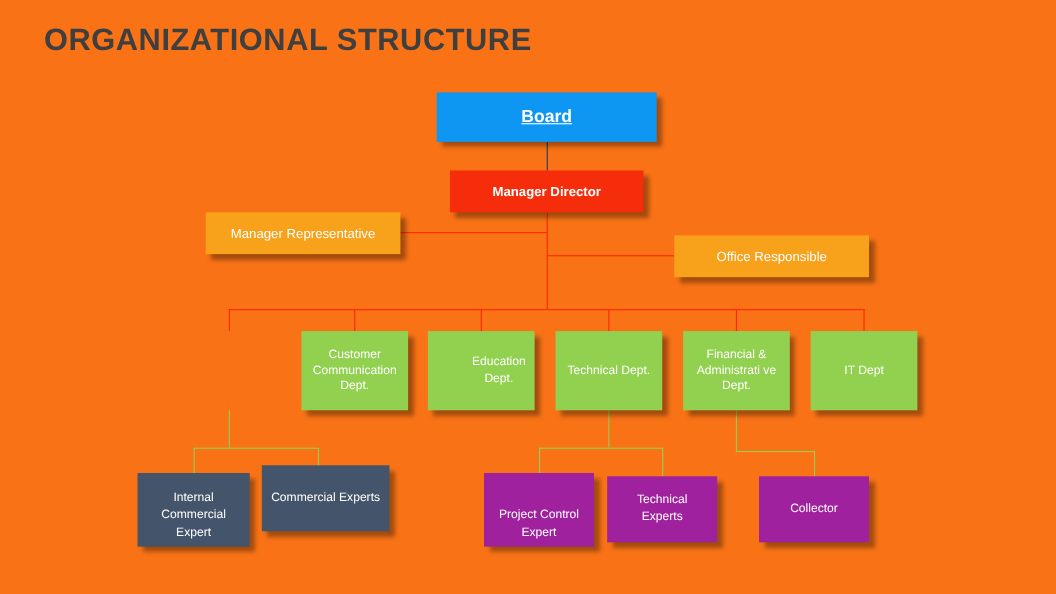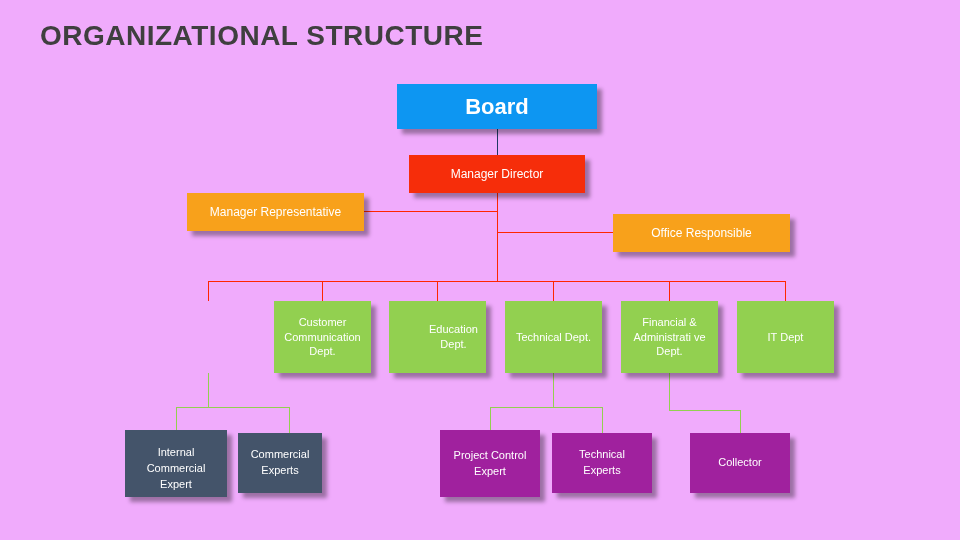--- a/index.html
+++ b/index.html
@@ -1,21 +1,21 @@
 <!DOCTYPE html>
 <html><head>
 <meta charset="utf-8">
 <style>
   html,body{margin:0;padding:0;background:#ffffff;font-family:"Liberation Sans",sans-serif;}
-  .slide{position:relative;width:960px;height:540px;background:#f0abfc;overflow:hidden;}
+  .slide{position:relative;width:960px;height:540px;background:#f97316;overflow:hidden;}
   .page-title{position:absolute;left:40px;top:20px;font-size:28px;font-weight:800;color:#3f3f3f;letter-spacing:0.5px;}
   .node{position:absolute;display:flex;align-items:center;justify-content:center;text-align:center;
         color:#ffffff;box-shadow:5px 5px 4px rgba(0,0,0,0.35);box-sizing:border-box;padding:4px 8px;}
-  .board{background:#0d96f2;font-size:22px;font-weight:700;}
-  .director{background:#f62d0a;font-size:12px;}
+  .board{background:#0d96f2;font-size:16px;font-weight:700;text-decoration:underline;}
+  .director{background:#f62d0a;font-size:12px;font-weight:bold;}
   .orange{background:#f8a11b;font-size:12px;}
   .dept{background:#92d050;font-size:11px;line-height:1.35;}
   .dark{background:#44546a;font-size:11px;line-height:1.45;}
   .purple{background:#a0219e;font-size:11px;line-height:1.45;}
   .line{position:absolute;}
   .red{background:#ff2600;}
   .navy{background:#1f3864;}
   .green{background:#92d050;}
 </style>
 </head>
@@ -79,24 +79,24 @@
   <div class="node dept" style="left:621px;top:301px;width:97px;height:72px;">
     <span>Financial &amp; Administrati ve Dept.</span>
   </div>
   <div class="node dept" style="left:737px;top:301px;width:97px;height:72px;">
     <span>IT Dept</span>
   </div>
 
   <div class="node dark" style="left:125px;top:430px;width:102px;height:67px;align-items:flex-end;">
     <span>Internal Commercial Expert</span>
   </div>
-  <div class="node dark" style="left:238px;top:433px;width:84px;height:60px;">
+  <div class="node dark" style="left:238px;top:423px;width:116px;height:60px;">
     <span>Commercial Experts</span>
   </div>
-  <div class="node purple" style="left:440px;top:430px;width:100px;height:67px;">
+  <div class="node purple" style="left:440px;top:430px;width:100px;height:67px;align-items:flex-end;">
     <span>Project Control Expert</span>
   </div>
   <div class="node purple" style="left:552px;top:433px;width:100px;height:60px;text-align:center;">
     <span>Technical Experts</span>
   </div>
   <div class="node purple" style="left:690px;top:433px;width:100px;height:60px;">
     <span>Collector</span>
   </div>
 
 </div>

